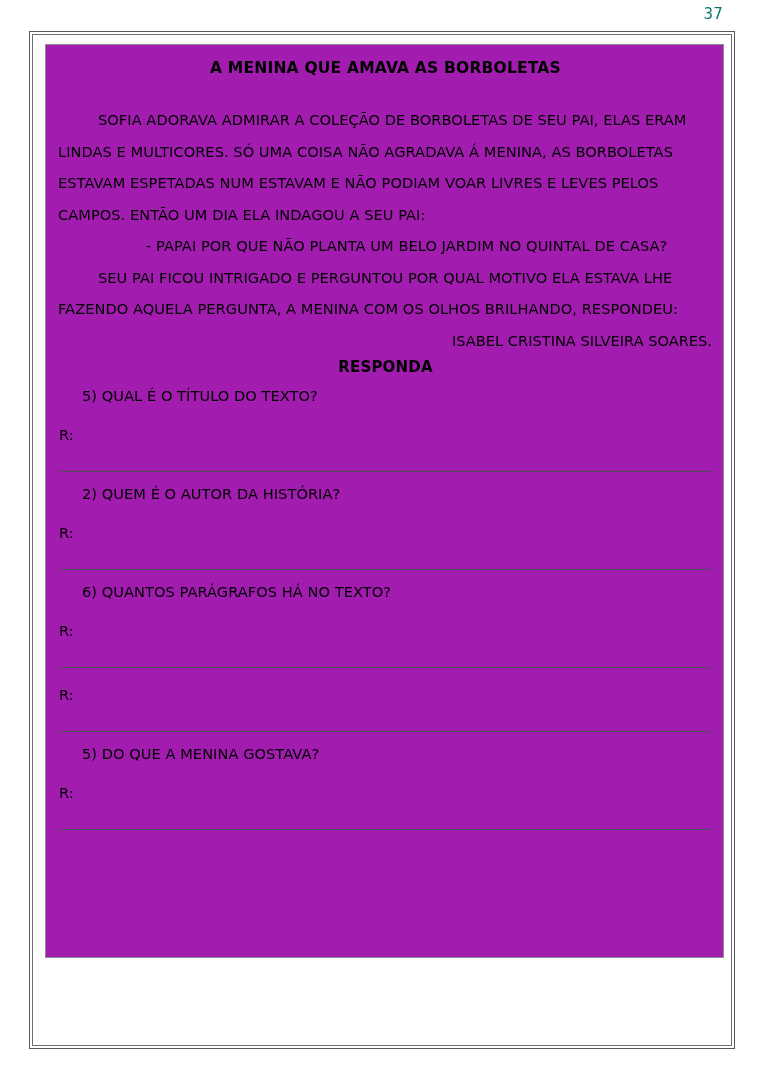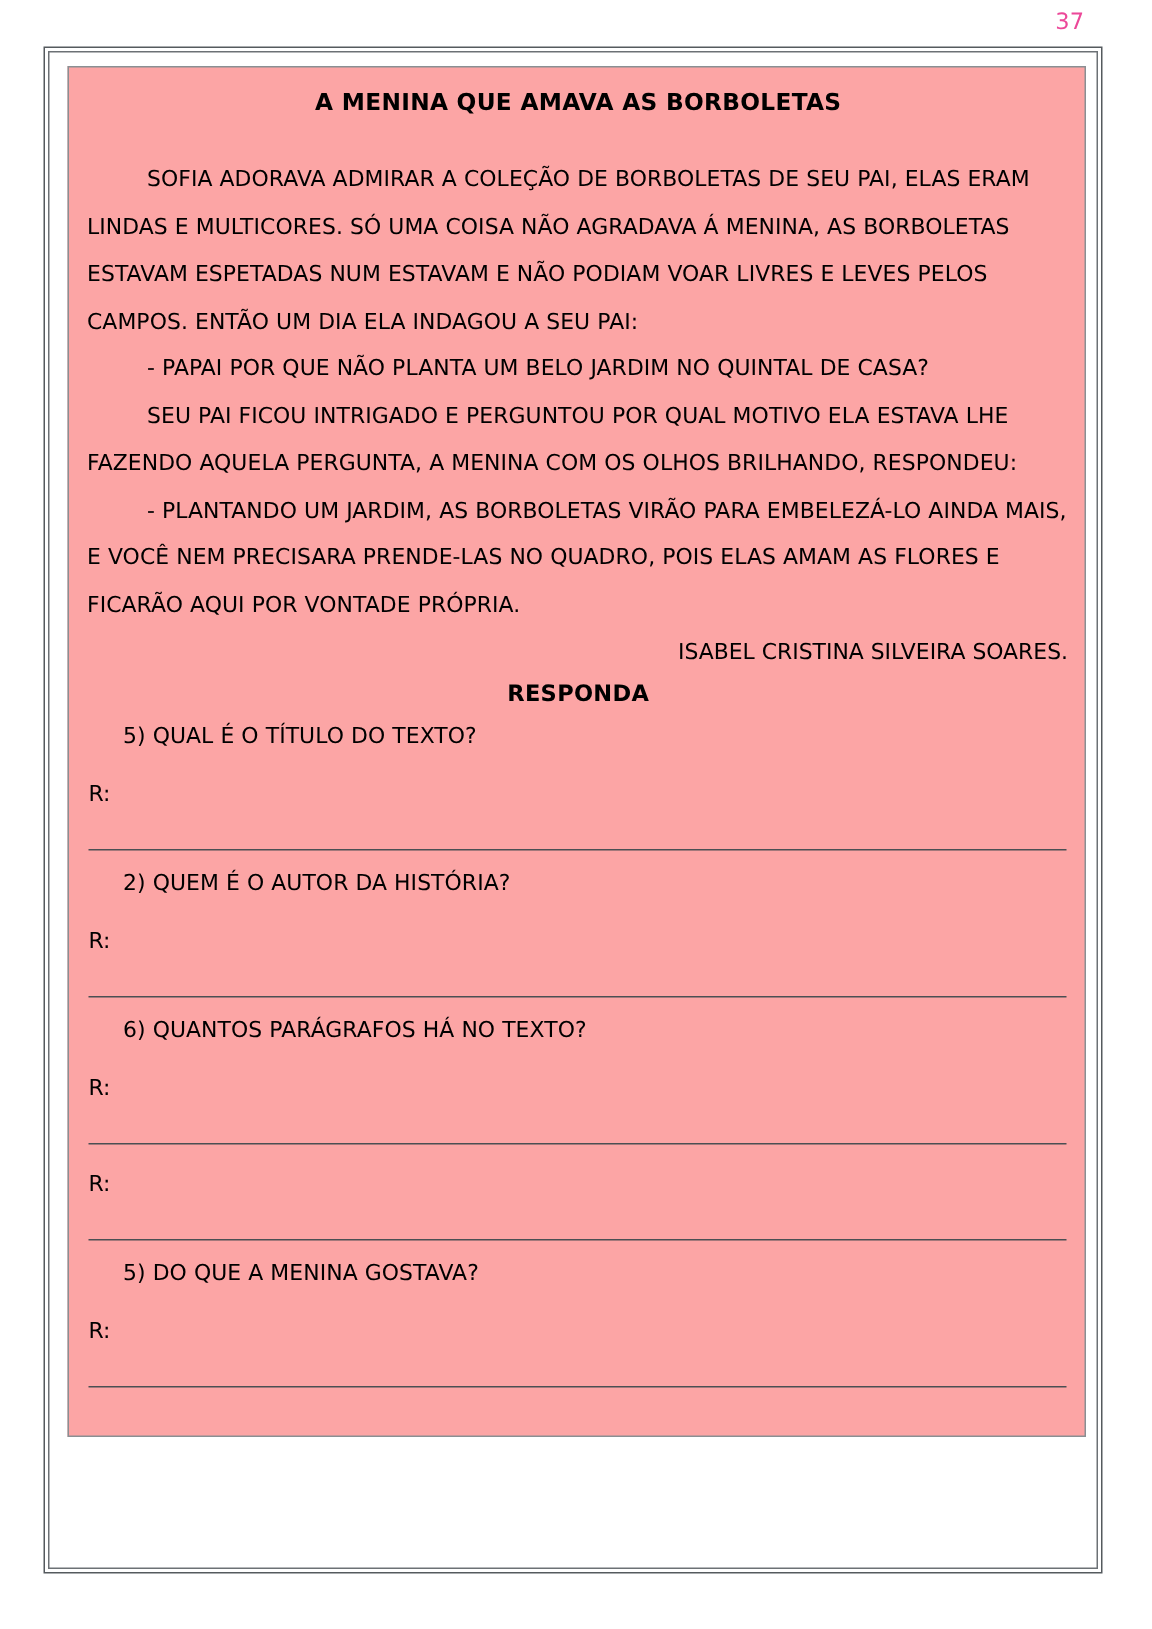--- a/index.html
+++ b/index.html
@@ -17,21 +17,21 @@
     overflow: hidden;
   }
 
   
   .page-number {
     position: absolute;
     top: 5px;
     right: 45px;
     font-size: 15px;
     line-height: 18px;
-    color: #ec4899;
+    color: #0f766e;
     letter-spacing: 0.2px;
   }
 
   
   .page-frame {
     position: absolute;
     left: 29px;
     top: 31px;
     width: 706px;
     height: 1018px;
@@ -51,21 +51,21 @@
 
   
   .content-box {
     position: absolute;
     left: 15px;
     top: 12px;
     width: 679px;
     height: 914px;
     box-sizing: border-box;
     border: 1px solid #8a8f93;
-    background: #fca5a5;
+    background: #a21caf;
     padding: 0;
   }
 
   .inner-pad {
     position: absolute;
     left: 12px;
     top: 0;
     width: 655px;
     height: 100%;
   }
@@ -88,20 +88,21 @@
     line-height: 31.5px;
     letter-spacing: 0.05px;
     text-align: left;
   }
   .story p {
     margin: 0;
     text-indent: 40px;
   }
   .story p.dialog {
     text-indent: 40px;
+    margin-left: 48px;
   }
 
   .author-line {
     margin-top: 0;
     text-align: right;
     font-size: 14.6px;
     line-height: 31.5px;
     padding-right: 1px;
   }
 
@@ -155,21 +156,20 @@
 
   <div class="content-box">
     <div class="inner-pad">
 
       <h1 class="doc-title">A MENINA QUE AMAVA AS BORBOLETAS</h1>
 
       <div class="story">
         <p>SOFIA ADORAVA ADMIRAR A COLEÇÃO DE BORBOLETAS DE SEU PAI, ELAS ERAM LINDAS E MULTICORES. SÓ UMA COISA NÃO AGRADAVA Á MENINA, AS BORBOLETAS ESTAVAM ESPETADAS NUM ESTAVAM E NÃO PODIAM VOAR LIVRES E LEVES PELOS CAMPOS. ENTÃO UM DIA ELA INDAGOU A SEU PAI:</p>
         <p class="dialog">- PAPAI POR QUE NÃO PLANTA UM BELO JARDIM NO QUINTAL DE CASA?</p>
         <p>SEU PAI FICOU INTRIGADO E PERGUNTOU POR QUAL MOTIVO ELA ESTAVA LHE FAZENDO AQUELA PERGUNTA, A MENINA COM OS OLHOS BRILHANDO, RESPONDEU:</p>
-        <p class="dialog">- PLANTANDO UM JARDIM, AS BORBOLETAS VIRÃO PARA EMBELEZÁ-LO AINDA MAIS, E VOCÊ NEM PRECISARA PRENDE-LAS NO QUADRO, POIS ELAS AMAM AS FLORES E FICARÃO AQUI POR VONTADE PRÓPRIA.</p>
       </div>
 
       <div class="author-line">ISABEL CRISTINA SILVEIRA SOARES.</div>
 
       <div class="responda">RESPONDA</div>
 
       <div class="questions">
 
         <div class="q-block">
           <div class="q-text">5) QUAL É O TÍTULO DO TEXTO?</div>

